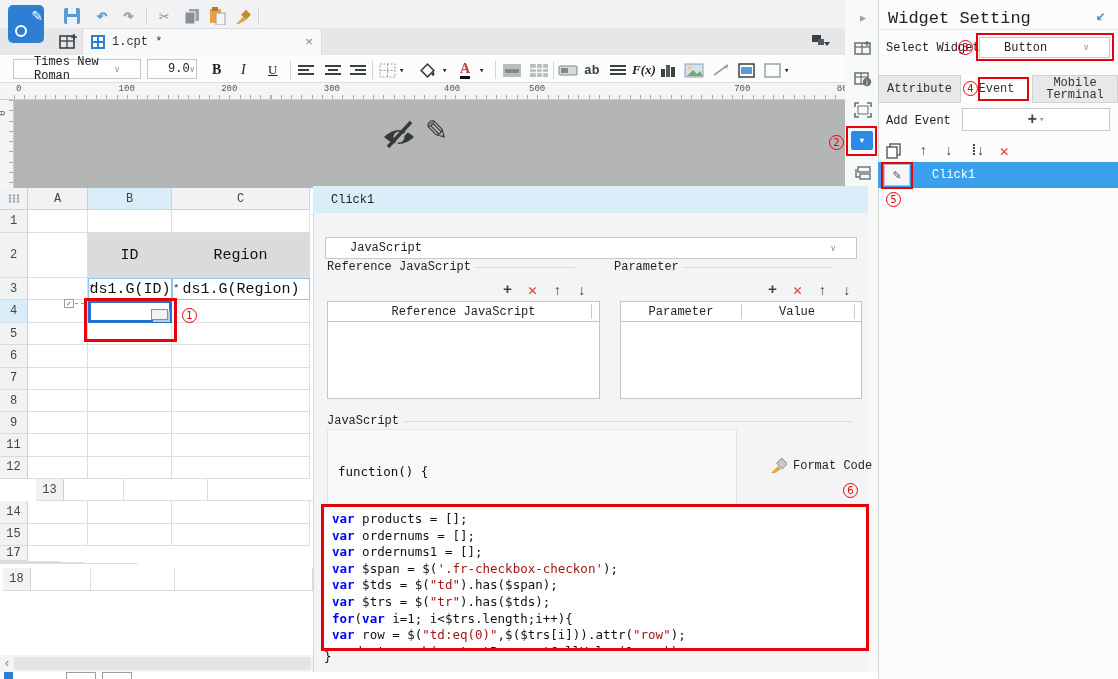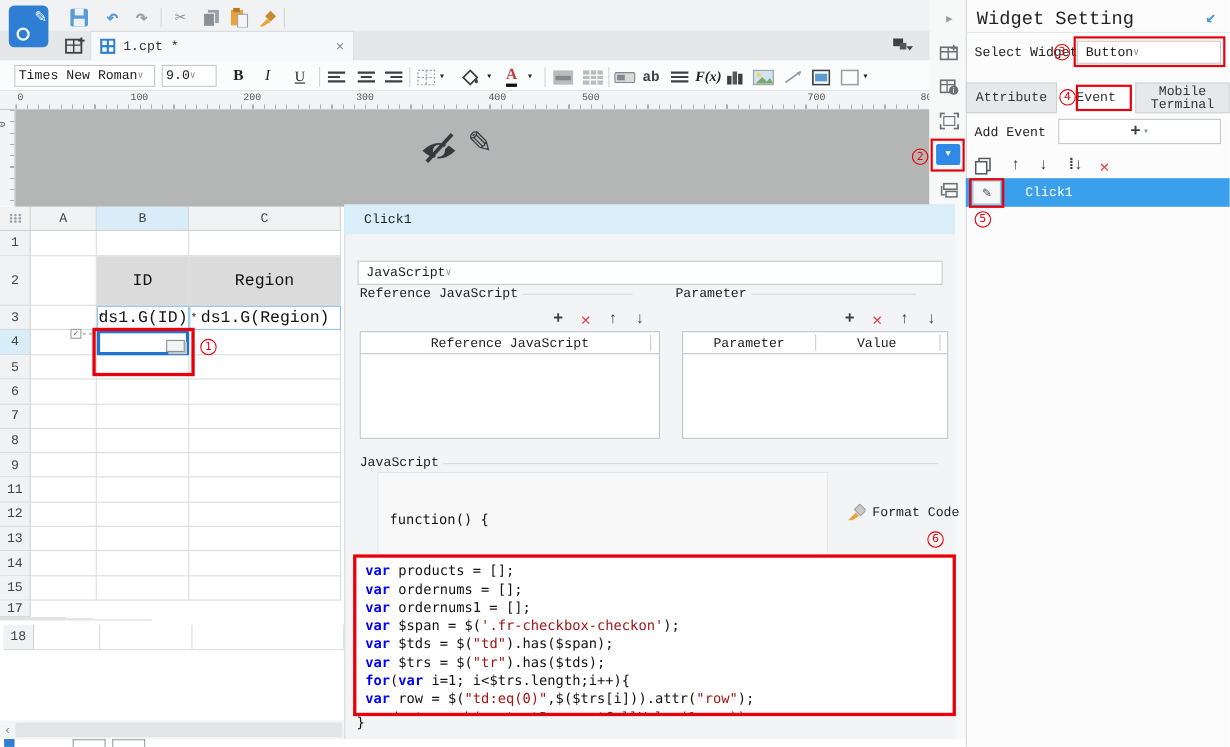--- a/index.html
+++ b/index.html
@@ -20,21 +20,21 @@
   .u-cut  { color:#8a9096; font-size:17px; }
 
   #tabbar { left:0; top:28px; width:878px; height:27px; background:#e5e7e8; }
   #newtab { left:56px; top:31px; width:24px; height:21px; display:flex; align-items:center; justify-content:center; }
   #activetab { left:82px; top:28px; width:240px; height:27px; background:#f7f8f9; border:1px solid #d9dbdc; border-bottom:none; display:flex; align-items:center; padding:0 8px; gap:7px; }
   #activetab .lbl { font-size:12px; color:#333; flex:1; }
   #activetab .x { color:#808488; font-size:13px; }
   #moretabs { left:810px; top:33px; width:24px; height:18px; }
 
   #fontbar { left:0; top:55px; width:878px; height:28px; background:#fbfcfc; border-bottom:1px solid #dcdedf; }
-  .select { background:#fff; border:1px solid #c6c9cb; height:20px; display:flex; align-items:center; padding:0 3px; }
+  .select { background:#fff; border:1px solid #c6c9cb; height:20px; display:flex; align-items:center; padding:0 20px; justify-content:space-between; }
   .caret { color:#8f969b; font-size:9px; }
   .fbtn { top:60px; height:20px; display:flex; align-items:center; justify-content:center; color:#222; }
   .lines-svg, .ic-svg { display:block; }
 
   
   #hruler { left:0; top:83px; width:845px; height:17px; background:#f3f4f5; border-bottom:1px solid #c9cbcc; overflow:hidden;
             background-image:repeating-linear-gradient(90deg,#adadad 0 1px,transparent 1px 10.26px); background-size:100% 4px; background-position:14px bottom; background-repeat:no-repeat; }
   .rnum { position:absolute; top:1px; font-size:9px; color:#555; }
   #vruler { left:0; top:100px; width:14px; height:88px; background:#f3f4f5; border-right:1px solid #c9cbcc;
             background-image:repeating-linear-gradient(180deg,#adadad 0 1px,transparent 1px 10.26px); background-size:4px 100%; background-repeat:no-repeat; background-position:right 0; }
@@ -77,21 +77,21 @@
   #panel-head { left:313px; top:186px; width:555px; height:27px; background:#d9eef9; display:flex; align-items:center; padding-left:18px; font-size:12px; color:#222; }
   .glabel { position:absolute; font-size:12px; color:#222; display:flex; align-items:center; gap:4px; }
   .gline { height:1px; background:#d9dadb; display:inline-block; }
   .mini-toolbar { position:absolute; display:flex; gap:16px; align-items:center; font-size:15px; }
   .mini-toolbar .plus { color:#3c4043; font-weight:bold; }
   .mini-toolbar .del { color:#e04343; font-weight:bold; }
   .mini-toolbar .ar { color:#3c4043; font-weight:bold; font-size:14px; }
   .etable { position:absolute; background:#fff; border:1px solid #c3c6c8; }
   .etable .th { height:20px; border-bottom:1px solid #c3c6c8; display:flex; align-items:center; justify-content:center; font-size:12px; color:#222; position:relative; }
   .etable .th .colsep { position:absolute; top:2px; bottom:2px; width:1px; background:#c9ccce; }
-  #fnbox { left:327px; top:429px; width:410px; height:76px; background:#f8f8f9; border:1px solid #e3e4e5; padding:34px 0 0 10px; font-family:"DejaVu Sans Mono", monospace; font-size:12.5px; color:#111;margin-left:16px; }
+  #fnbox { left:327px; top:429px; width:410px; height:76px; background:#f8f8f9; border:1px solid #e3e4e5; padding:34px 0 0 10px; font-family:"DejaVu Sans Mono", monospace; font-size:12.5px; color:#111; }
   #formatcode { left:770px; top:458px; display:flex; align-items:center; gap:6px; font-size:12px; color:#222; }
   #codebox { left:321px; top:504px; width:548px; height:147px; background:#fff; border:3px solid #e8000a; overflow:hidden; padding:4px 0 0 8px; }
   .code-line { font-family:"DejaVu Sans Mono", monospace; font-size:12.5px; line-height:16.6px; white-space:pre; color:#111; }
   .tok-kw { color:#0000ff; font-weight:bold; }
   .tok-str { color:#a31515; }
   #closing-brace { left:324px; top:649px; font-family:"DejaVu Sans Mono", monospace; font-size:12.5px; color:#111; }
 
   
   #sidebar { left:878px; top:0; width:240px; height:679px; background:#fcfcfd; border-left:1px solid #d5d7d8; }
   #sb-title { left:888px; top:9px; font-size:17px; color:#222; }
@@ -464,21 +464,21 @@
         <div class="cell colA"></div>
         <div class="cell colB"></div>
         <div class="cell colC"></div>
       </div>
       <div class="grid-row" style="height: 22.3px;">
         <div class="row-head">12</div>
         <div class="cell colA"></div>
         <div class="cell colB"></div>
         <div class="cell colC"></div>
       </div>
-      <div class="grid-row" style="height: 22.3px;">
+      <div class="grid-row" style="height: 22.3px; margin-left: 36px;">
         <div class="row-head">13</div>
         <div class="cell colA"></div>
         <div class="cell colB"></div>
         <div class="cell colC"></div>
       </div>
       <div class="grid-row" style="height: 22.3px;">
         <div class="row-head">14</div>
         <div class="cell colA"></div>
         <div class="cell colB"></div>
         <div class="cell colC"></div>

